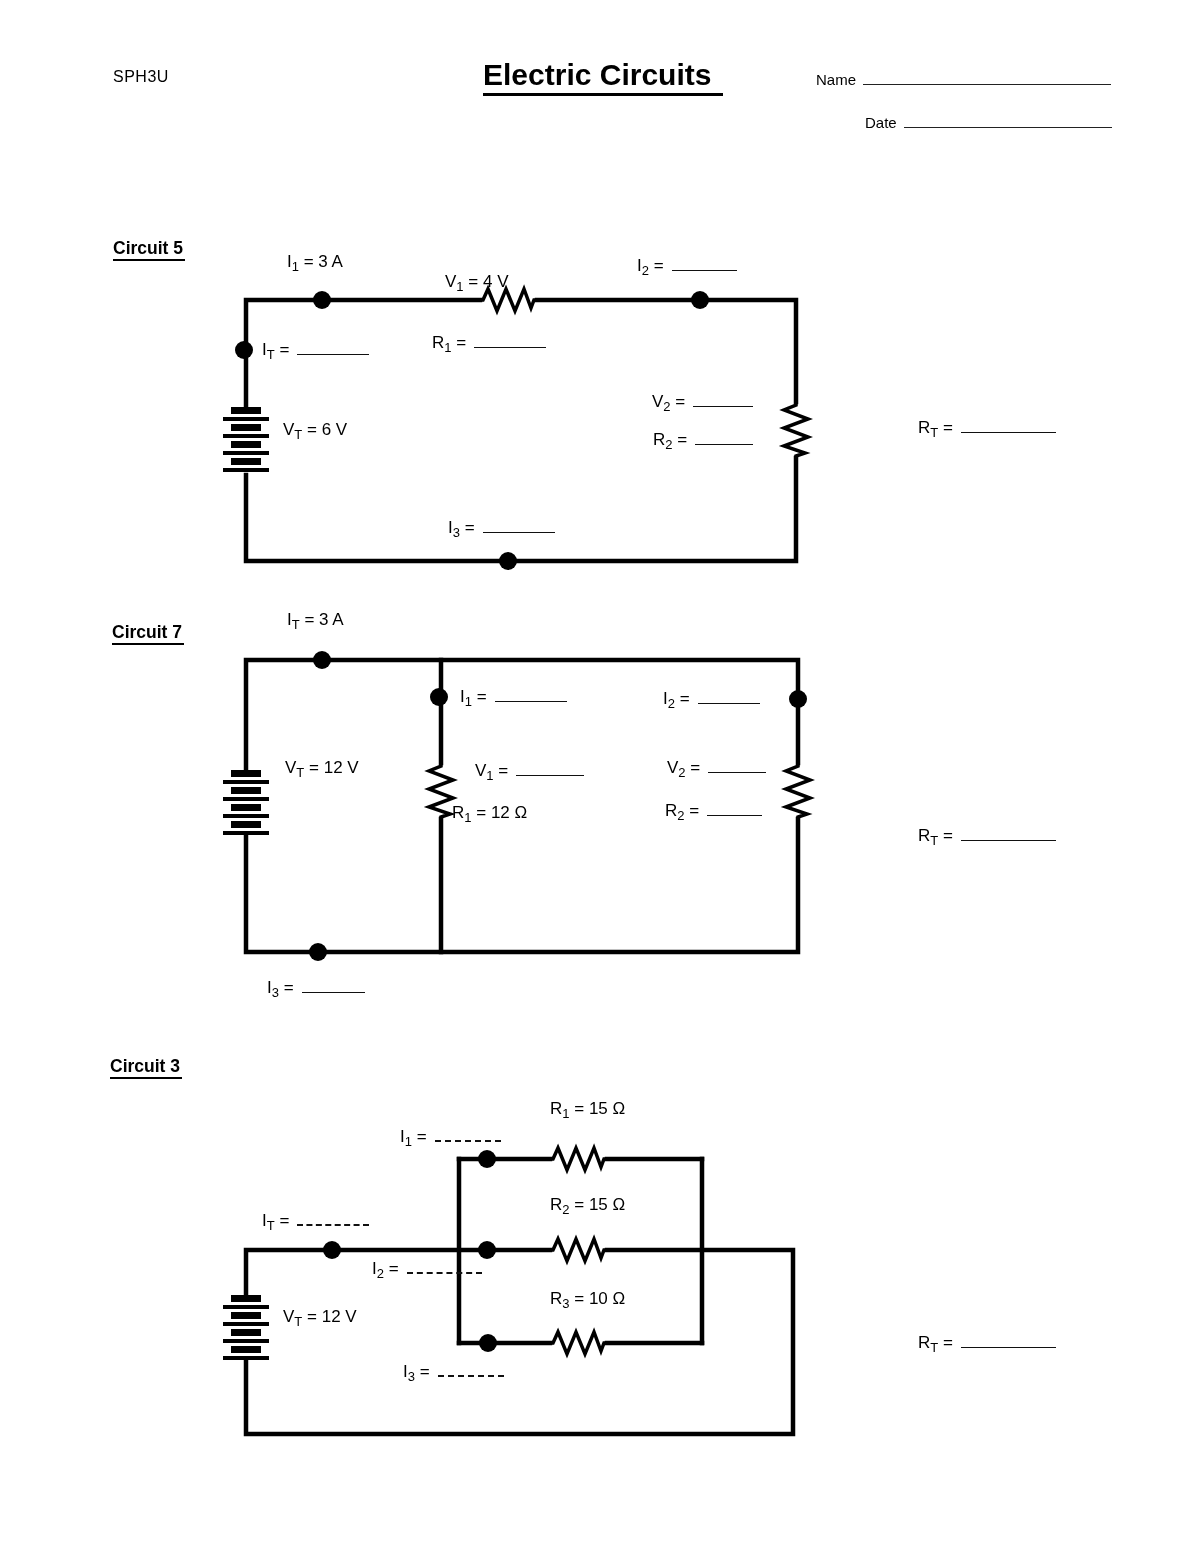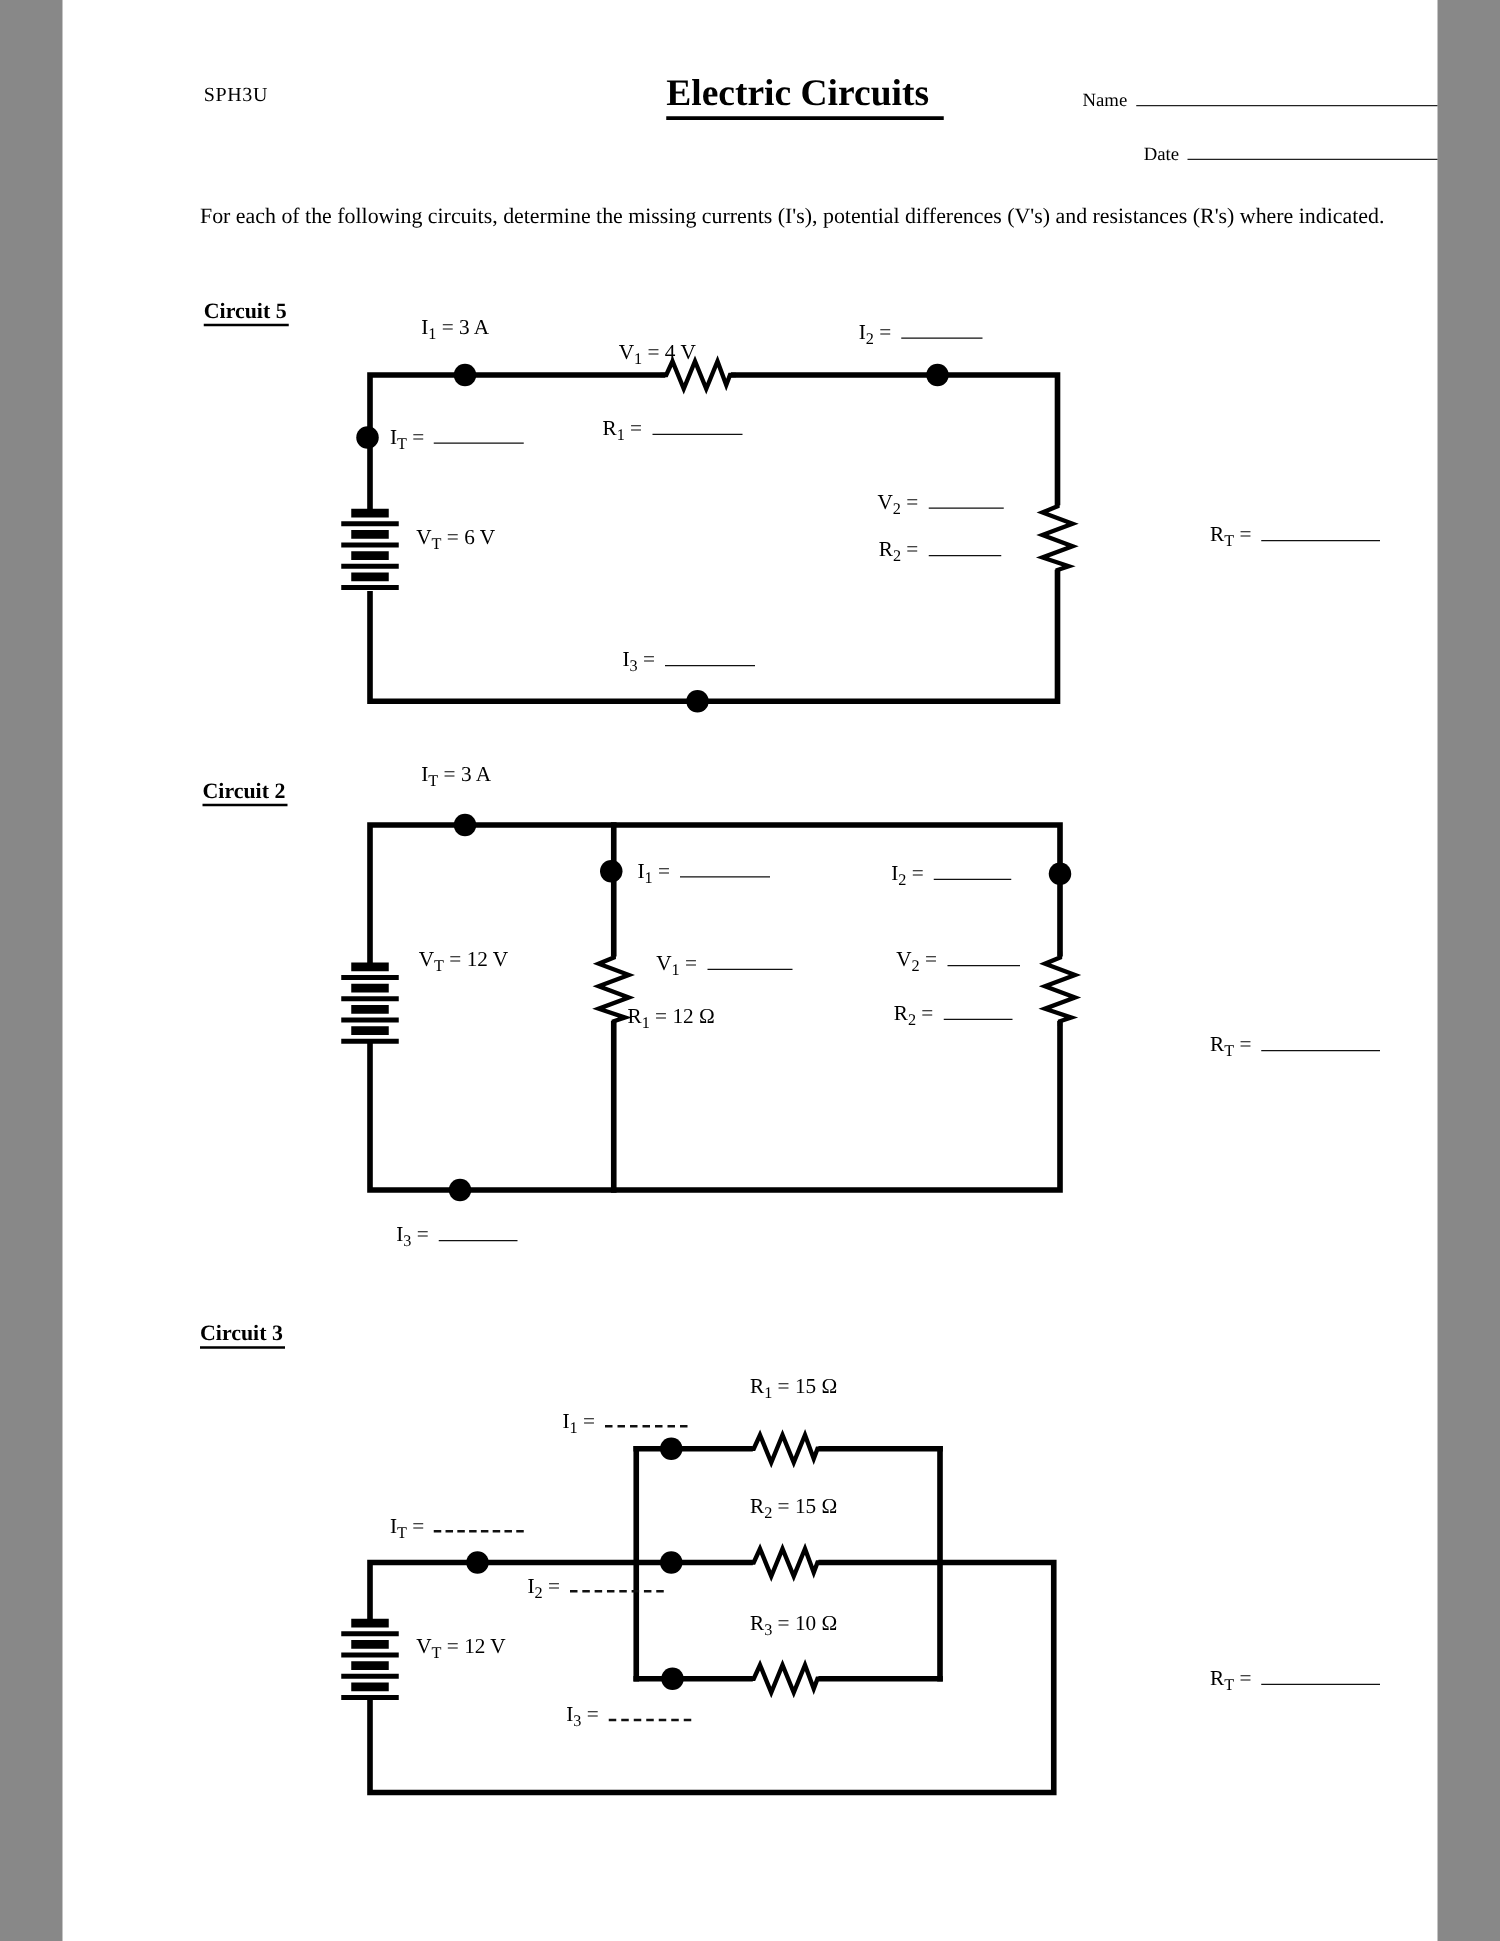--- a/index.html
+++ b/index.html
@@ -1,18 +1,18 @@
 <!DOCTYPE html>
 <html><head>
 <meta charset="utf-8">
 <style>
   html,body{margin:0;padding:0;background:#888;}
   #page{
-    position:relative;width:1100px;height:1553px;background:#ffffff;
-    font-family:Liberation Serif, serif;color:#000;
+    position:relative;width:1200px;height:1553px;background:#ffffff;
+    font-family:Liberation Sans, sans-serif;color:#000;
     margin:0 auto;overflow:hidden;
   }
   .abs{position:absolute;}
   .course{font-size:16px;letter-spacing:.5px;}
   .title{font-size:30px;font-weight:bold;}
   .title .t-underline{border-bottom:3px solid #000;padding-right:12px;padding-bottom:1px;display:inline-block;}
   .nd{font-size:15px;white-space:nowrap;}
   .uline{display:inline-block;border-bottom:1.6px solid #222;height:14px;margin-left:7px;}
   .para{font-size:17.5px;line-height:31px;text-align:justify;}
   .heading{font-size:17.5px;font-weight:bold;white-space:nowrap;}
@@ -38,21 +38,20 @@
     <span class="t-underline">Electric Circuits</span>
   </div>
 
   <div class="abs nd" style="left:816px;top:70px;">
     <span>Name</span><span class="uline" style="width:248px;"></span>
   </div>
   <div class="abs nd" style="left:865px;top:113px;">
     <span>Date</span><span class="uline" style="width:208px;"></span>
   </div>
 
-  <div class="abs para" style="left:110px;top:157px;width:1002px;">For each of the following circuits, determine the missing currents (I's), potential differences (V's) and resistances (R's) where indicated.</div>
 
   <div class="abs heading" style="left:113px;top:238px;"><span>Circuit 5</span></div>
 
   <svg class="circ" style="left:220px;top:240px;" width="600" height="340" viewBox="0 0 600 340">
     <g>
       <path class="wire" d="M26,167 L26,60 L260,60"></path>
       <path class="wire" d="M317,60 L576,60 L576,162"></path>
       <path class="wire" d="M576,218 L576,321 L26,321 L26,235"></path>
     </g>
     <g>
@@ -79,21 +78,21 @@
   <div class="lbl" style="left:445px;top:247px;margin-top:25px;"><span>V</span><span class="sb">1</span><span> = 4 V</span></div>
   <div class="lbl" style="left:637px;top:255px;"><span>I</span><span class="sb">2</span><span> =</span><span class="blank" style="width:65px;"></span></div>
   <div class="lbl" style="left:262px;top:339px;"><span>I</span><span class="sb">T</span><span> =</span><span class="blank" style="width:72px;"></span></div>
   <div class="lbl" style="left:432px;top:332px;text-align:center;"><span>R</span><span class="sb">1</span><span> =</span><span class="blank" style="width:72px;"></span></div>
   <div class="lbl" style="left:283px;top:420px;"><span>V</span><span class="sb">T</span><span> = 6 V</span></div>
   <div class="lbl" style="left:652px;top:391px;"><span>V</span><span class="sb">2</span><span> =</span><span class="blank" style="width:60px;"></span></div>
   <div class="lbl" style="left:653px;top:429px;"><span>R</span><span class="sb">2</span><span> =</span><span class="blank" style="width:58px;"></span></div>
   <div class="lbl" style="left:448px;top:517px;"><span>I</span><span class="sb">3</span><span> =</span><span class="blank" style="width:72px;"></span></div>
   <div class="lbl" style="left:918px;top:417px;"><span>R</span><span class="sb">T</span><span> =</span><span class="blank" style="width:95px;"></span></div>
 
-  <div class="abs heading" style="left:112px;top:622px;"><span>Circuit 2</span></div>
+  <div class="abs heading" style="left:112px;top:622px;"><span>Circuit 7</span></div>
 
   <svg class="circ" style="left:220px;top:640px;" width="620" height="360" viewBox="0 0 620 360">
     <g>
       <path class="wire" d="M26,130 L26,20 L578,20 L578,123"></path>
       <path class="wire" d="M578,179 L578,312 L26,312 L26,195"></path>
       <path class="wire" d="M221,20 L221,123"></path>
       <path class="wire" d="M221,179 L221,312"></path>
     </g>
     <g>
       <rect class="bar" x="11" y="130" width="30" height="7"></rect>

